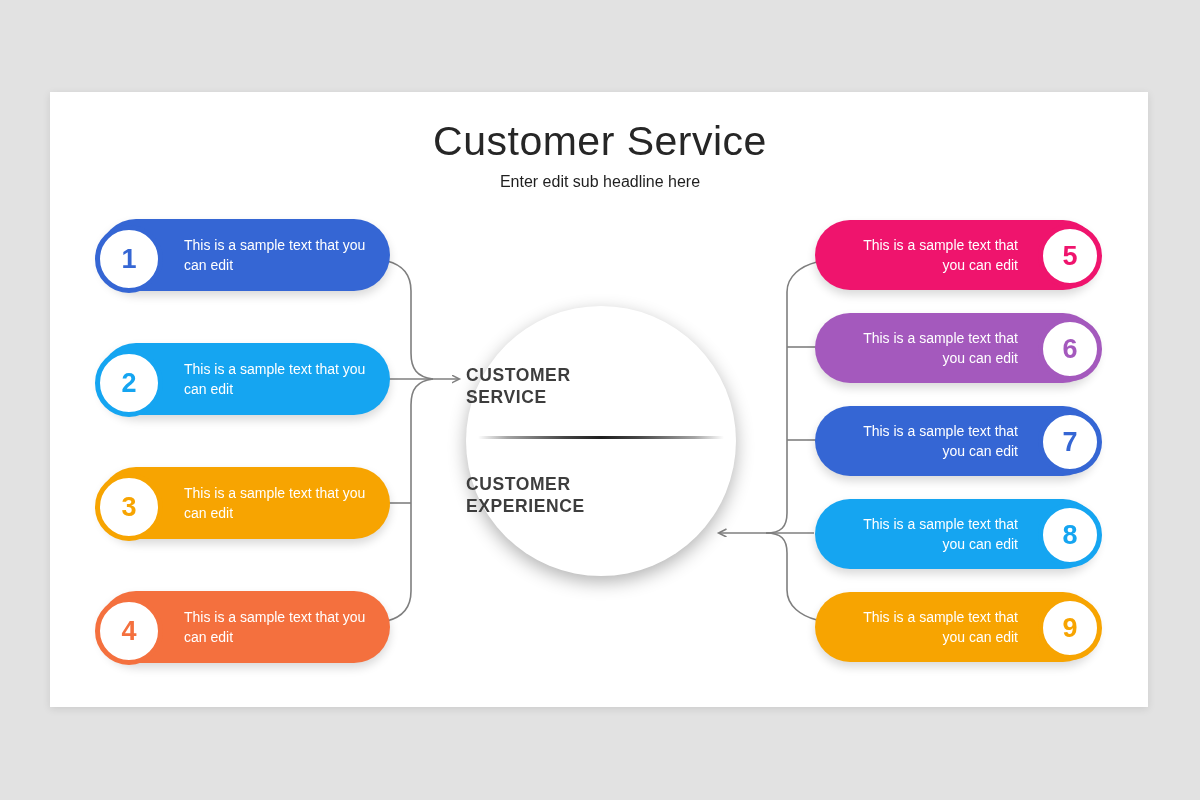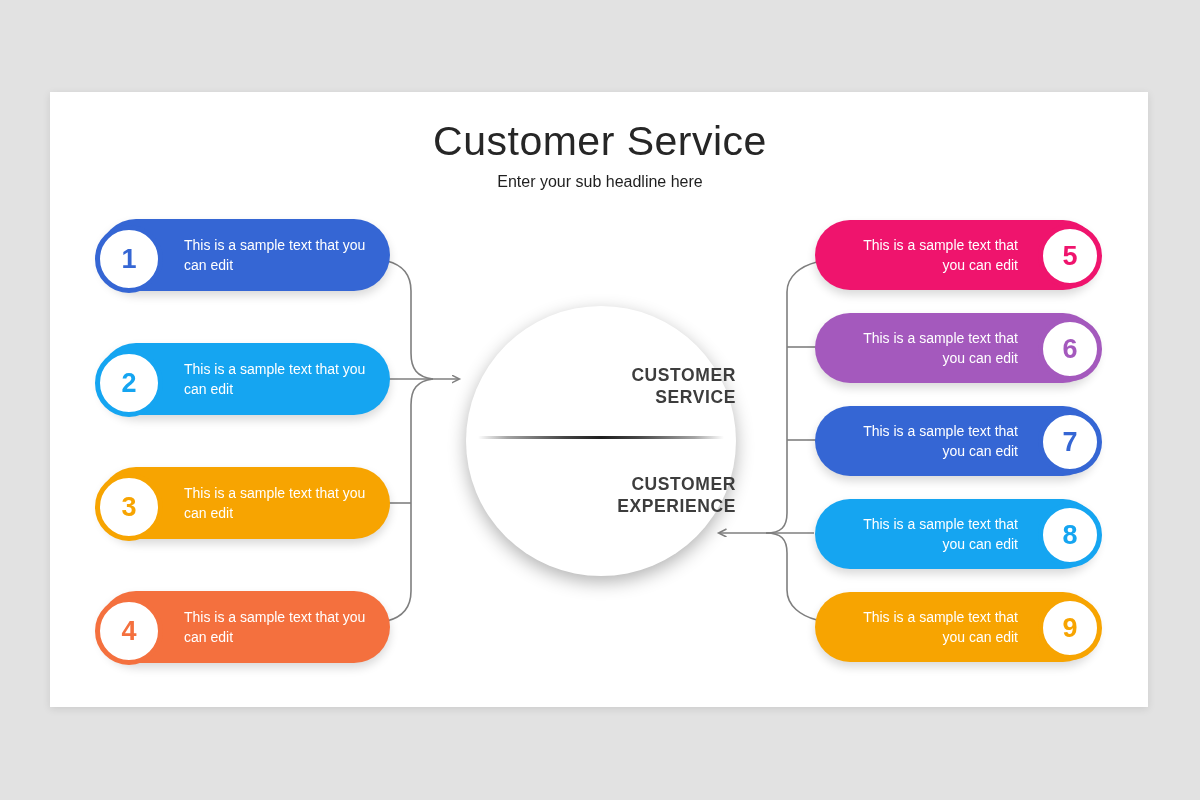--- a/index.html
+++ b/index.html
@@ -48,21 +48,21 @@
   }
   .pill.left  .pill-text{left:84px;right:18px;text-align:left;}
   .pill.right .pill-text{left:22px;right:80px;text-align:right;justify-content:flex-end;}
   
   .center-circle{
     position:absolute;left:466px;top:306px;width:270px;height:270px;
     background:#ffffff;border-radius:50%;
     box-shadow:0 6px 18px rgba(0,0,0,0.30);
   }
   .c-label{
-    position:absolute;left:0;width:100%;text-align:right;
+    position:absolute;left:0;width:100%;text-align:left;
     font-size:17.5px;font-weight:bold;color:#3d3d3d;
     line-height:22px;letter-spacing:0.6px;white-space:pre-line;
   }
   .c-top{top:58px;}
   .c-bottom{top:167px;}
   .divider{
     position:absolute;left:12px;right:12px;top:130px;height:3px;
     background:linear-gradient(to right,
       rgba(120,120,120,0) 0%, rgba(90,90,90,0.55) 12%,
       rgba(50,50,50,0.9) 35%, #1e1e1e 50%,
@@ -70,21 +70,21 @@
       rgba(120,120,120,0) 100%);
     border-radius:2px;
   }
 </style>
 </head>
 <body>
 
 <div class="slide"></div>
 
 <div class="title">Customer Service</div>
-<div class="subtitle">Enter your sub headline here</div>
+<div class="subtitle">Enter edit sub headline here</div>
 
 <svg class="connectors" viewBox="0 0 1200 800" fill="none" style="color: rgb(127, 127, 127);">
   <defs>
     <marker id="arrow" markerWidth="12" markerHeight="12" refX="7.5" refY="4" orient="auto" markerUnits="userSpaceOnUse">
       <path d="M0,0 L8,4 L0,8" fill="none" stroke="currentColor" stroke-width="1.5"></path>
     </marker>
   </defs>
   <g stroke="currentColor" stroke-width="1.6">
     <path d="M 387 261 C 403 265, 411 275, 411 291 L 411 353 C 411 369, 417 377, 433 379"></path>
     <path d="M 387 621 C 403 617, 411 607, 411 591 L 411 405 C 411 389, 417 381, 433 379"></path>

